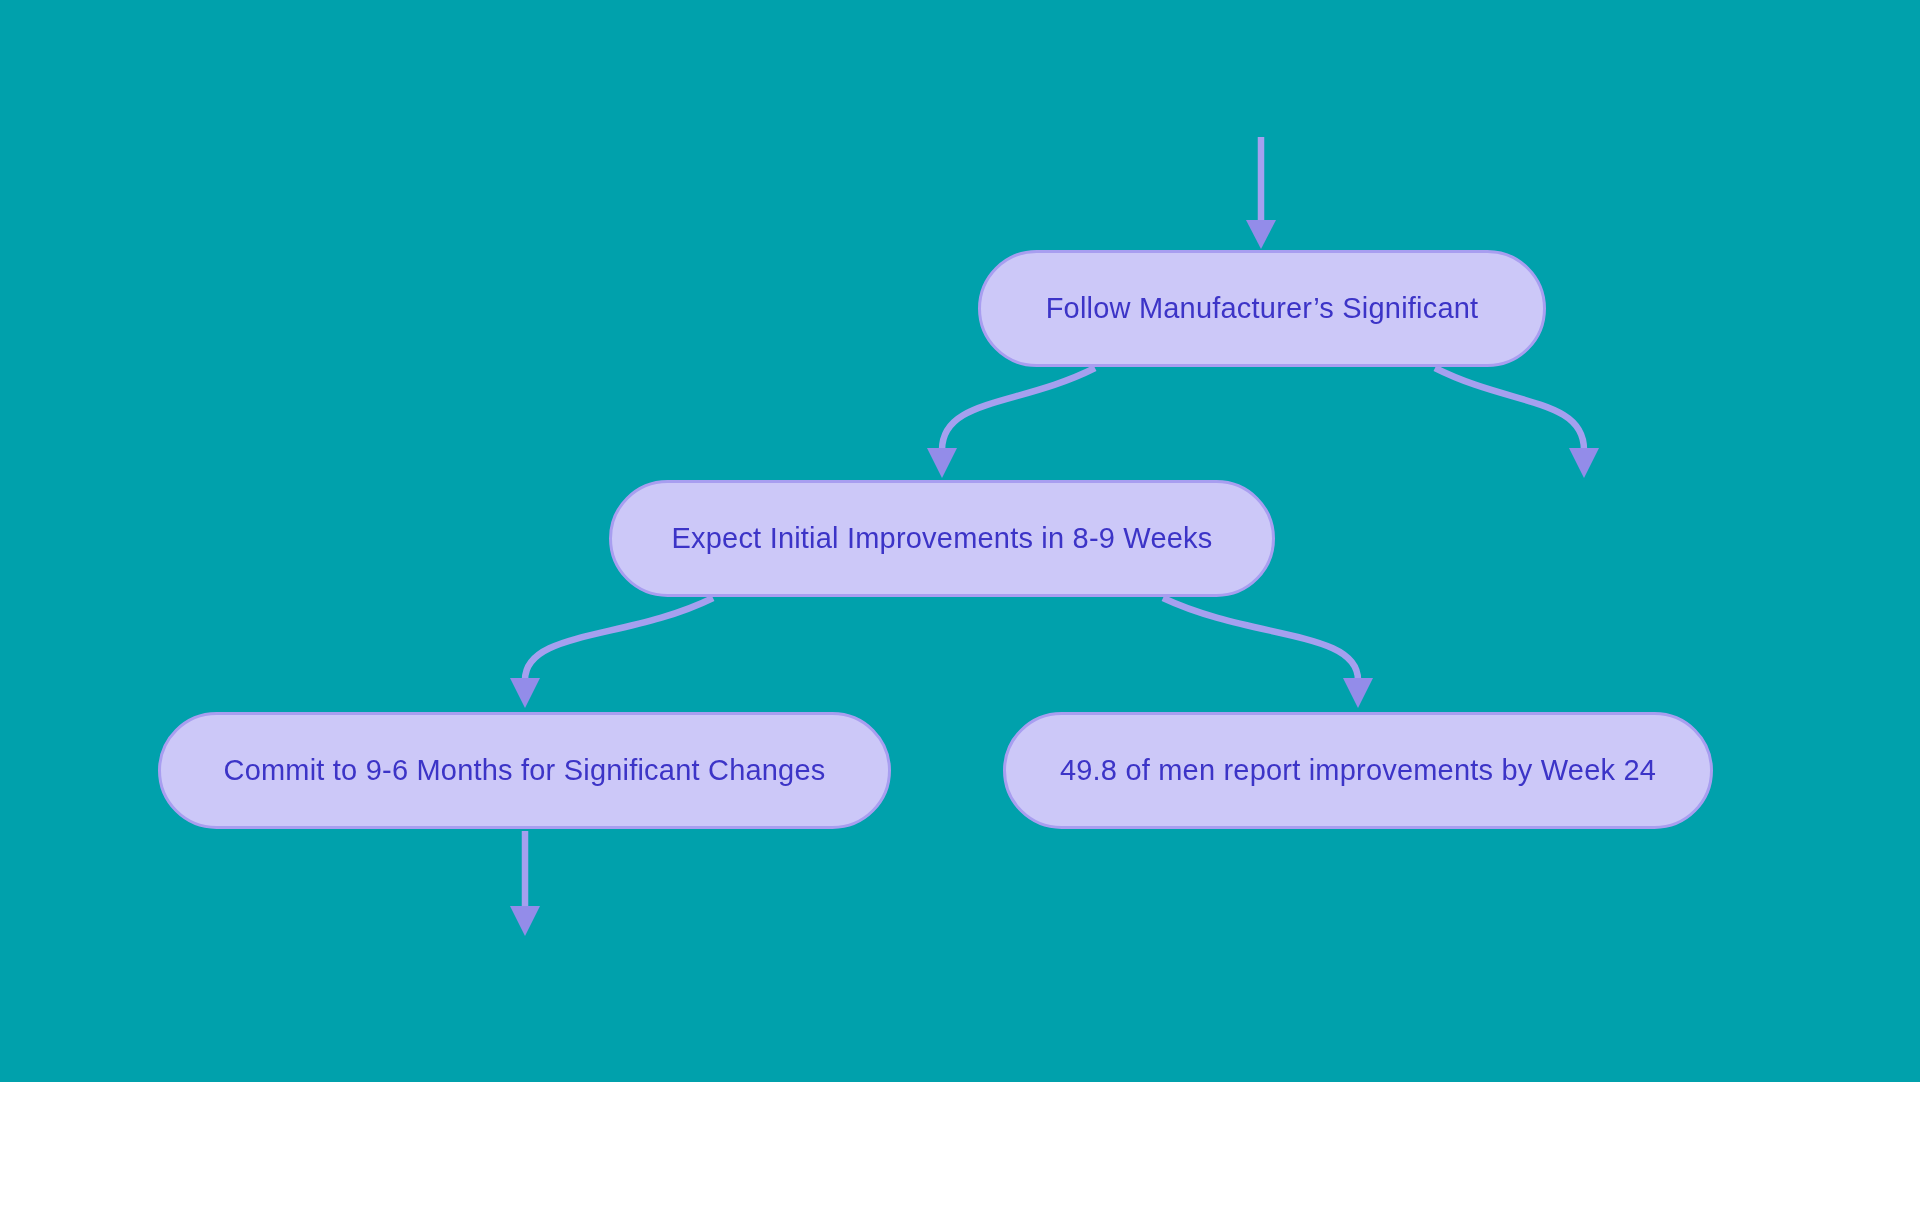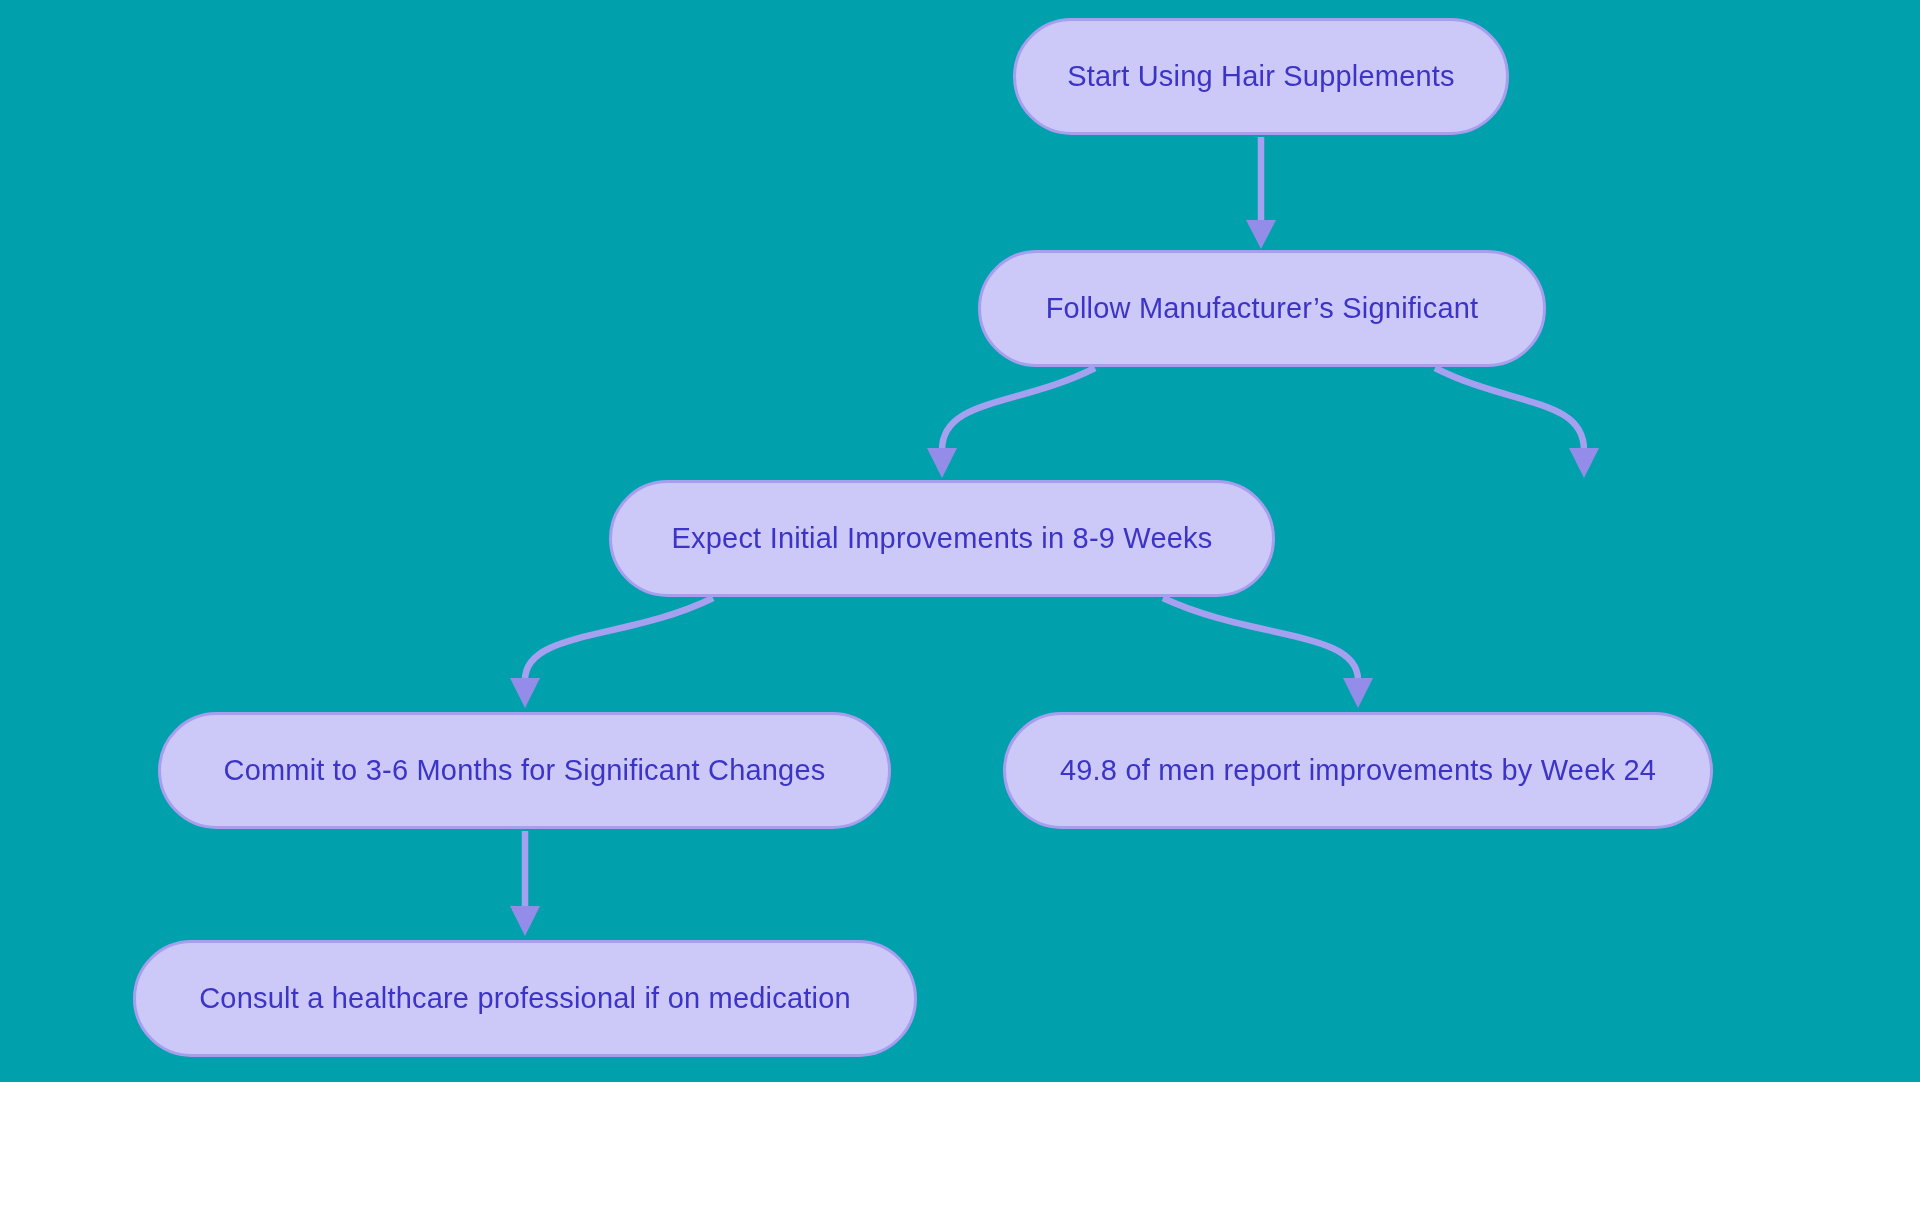--- a/index.html
+++ b/index.html
@@ -89,33 +89,27 @@
       <path d="M1163,598 C1252,640 1358,630 1358,680"></path>
       <polygon points="1343,678 1373,678 1358,708"></polygon>
     </g>
 
     <g>
       <path d="M525,831 L525,908"></path>
       <polygon points="510,906 540,906 525,936"></polygon>
     </g>
   </svg>
 
-  <div class="node n1">
-    <span>Start Using Hair Supplements</span>
-  </div>
   <div class="node n2">
     <span>Follow Manufacturer’s Significant</span>
   </div>
   <div class="node n3">
     <span>Expect Initial Improvements in 8-9 Weeks</span>
   </div>
   <div class="node n5">
-    <span>Commit to 3-6 Months for Significant Changes</span>
+    <span>Commit to 9-6 Months for Significant Changes</span>
   </div>
   <div class="node n6">
     <span>49.8 of men report improvements by Week 24</span>
-  </div>
-  <div class="node n7">
-    <span>Consult a healthcare professional if on medication</span>
   </div>
 
   <div style="position:absolute;left:0;top:1082px;width:1920px;height:133px;"></div>
 </div>
 
 </body></html>

